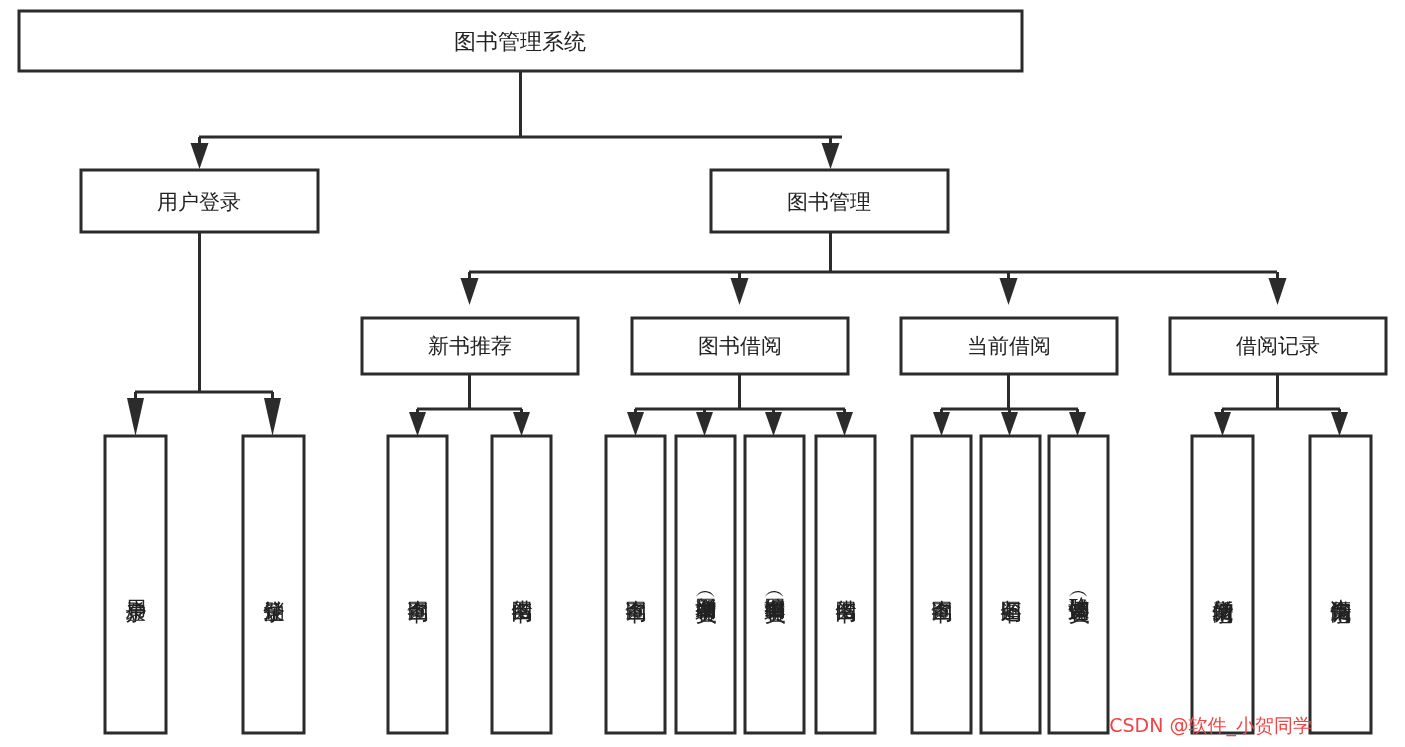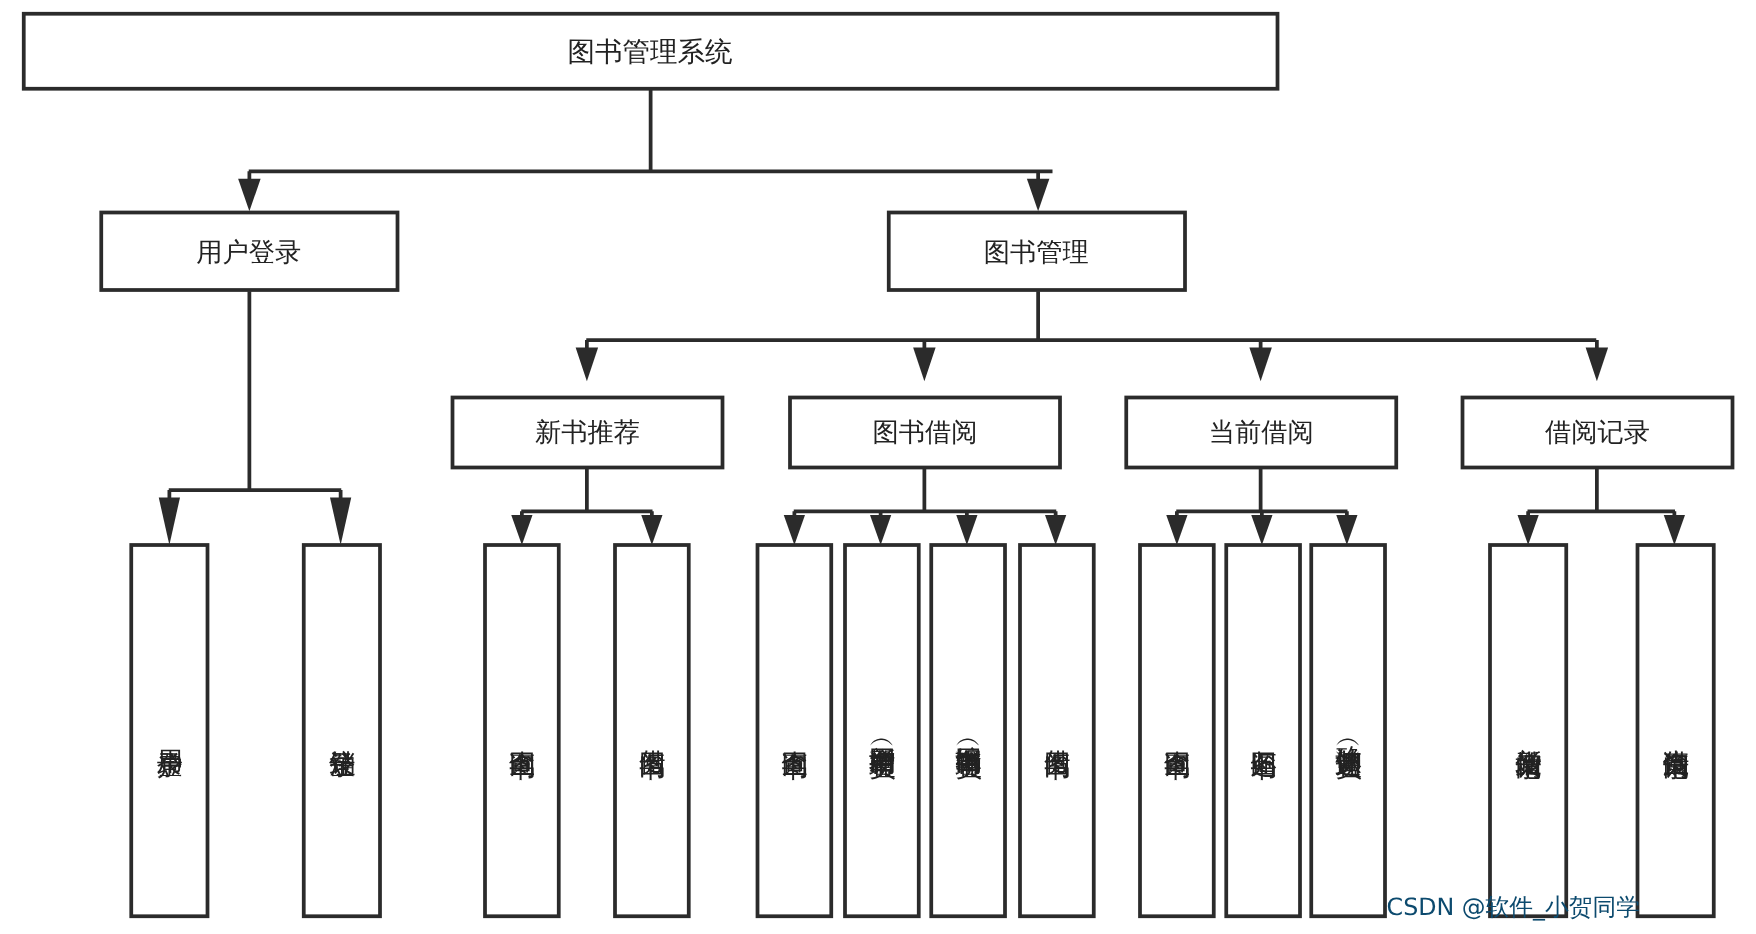--- a/index.html
+++ b/index.html
@@ -73,21 +73,21 @@
     letter-spacing: 1px;
     white-space: nowrap;
     text-align: center;
   }
   .watermark {
     position: absolute;
     right: 8px;
     bottom: 8px;
     font-family: "DejaVu Sans", "Liberation Sans", sans-serif;
     font-size: 19px;
-    color: #0c4a6e;
+    color: #ef4444;
     white-space: nowrap;
     pointer-events: none;
   }
 </style>
 </head>
 <body>
 
 <div id="diagram-root">
 
   <svg class="flow-canvas" viewBox="0 0 1405 747">

